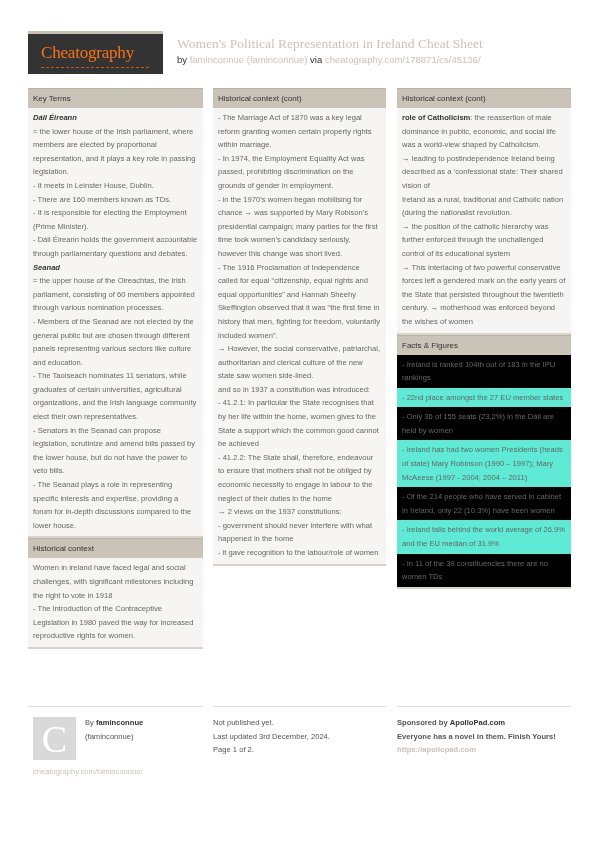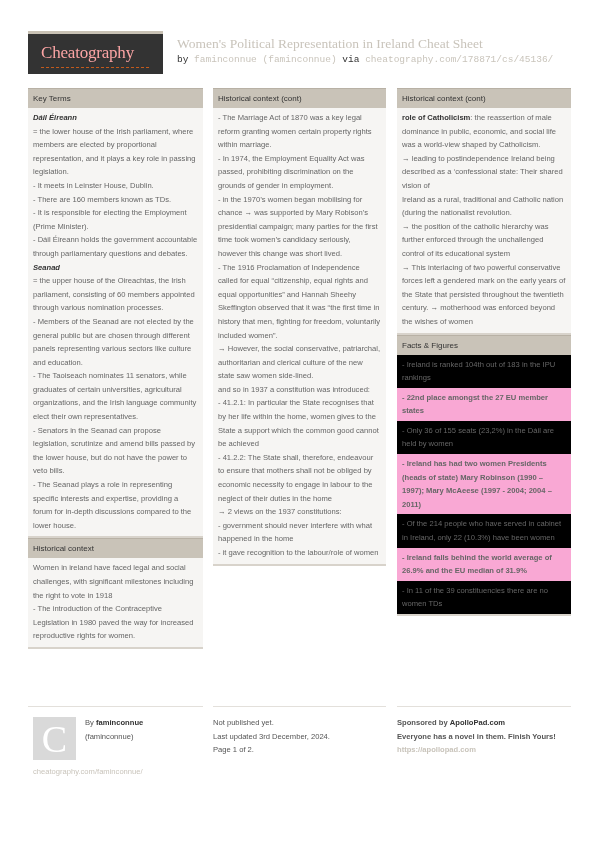--- a/index.html
+++ b/index.html
@@ -8,50 +8,50 @@
       font-family: "Liberation Sans", sans-serif; color: #555;
       overflow: hidden;
     }
     .header { position: absolute; left: 28px; top: 31px; width: 560px; height: 44px; }
     .logo {
       position: absolute; left: 0; top: 0; width: 135px; height: 43px;
       background: #333333; border-top: 3px solid #c8c1b4; box-sizing: border-box;
     }
     .logo-text {
       position: absolute; left: 13px; top: 9px; font-family: "Liberation Serif", serif;
-      font-size: 17px; color: #fca5a5; letter-spacing: -0.2px;
+      font-size: 17px; color: #f97316; letter-spacing: -0.2px;
     }
     .logo-underline {
       position: absolute; left: 13px; top: 32px; width: 108px; height: 1px;
       border-bottom: 1.5px dashed #c35a1c;
     }
     .title-block { position: absolute; left: 149px; top: 5px; }
     .sheet-title {
       font-family: "Liberation Serif", serif; font-size: 13.5px; color: #c9c4bb; white-space: nowrap;
     }
     .byline {
-      font-family: Liberation Mono, monospace; font-size: 9.5px; color: #c9c4bb; margin-top: 2px; white-space: nowrap;
+      font-family: Liberation Sans, sans-serif; font-size: 9.5px; color: #c9c4bb; margin-top: 2px; white-space: nowrap;
     }
     .byline .dark { color: #333; }
     .col { position: absolute; top: 88px; width: 175px; }
     .col1 { left: 28px; }
     .col2 { left: 213px; width: 173px; }
     .col3 { left: 397px; width: 174px; }
     .box { background: #f6f5f3; border-bottom: 2px solid #d8d3cb; }
     .box-head {
       background: #c9c3b8; color: #333; font-size: 8px; height: 19px; line-height: 19px;
       padding-left: 5px; border-top: 1px solid #b8b1a5;
     }
     .box-body { padding: 3px 5px 4px 5px; font-size: 7.6px; line-height: 13.6px; color: #666; }
     .box-body p { margin: 0; }
     .box-body b { color: #333; font-weight: bold; }
     .term { color: #333; font-weight: bold; font-style: italic; }
     .facts .fact { padding: 3px 5px; font-size: 7.6px; line-height: 13.6px; color: #666; }
     .facts .fact.alt { background: #000000; }
-    .facts .fact.plain { background: #f9a8d4; font-weight: bold; }
+    .facts .fact.plain { background: #5eead4; }
     .footer { position: absolute; top: 706px; left: 28px; width: 545px; }
     .fcol { position: absolute; top: 0; border-top: 1px solid #e3e0db; padding-top: 9px; font-size: 7.6px; line-height: 13.6px; color: #555; }
     .fcol1 { left: 0; width: 175px; }
     .fcol2 { left: 185px; width: 173px; }
     .fcol3 { left: 369px; width: 174px; font-weight: bold; }
     .avatar {
       position: absolute; left: 5px; top: 10px; width: 43px; height: 43px; background: #d9d9d9;
       color: #fff; font-family: "Liberation Serif", serif; font-size: 38px; text-align: center; line-height: 44px;
     }
     .author { position: absolute; left: 57px; top: 9px; }

